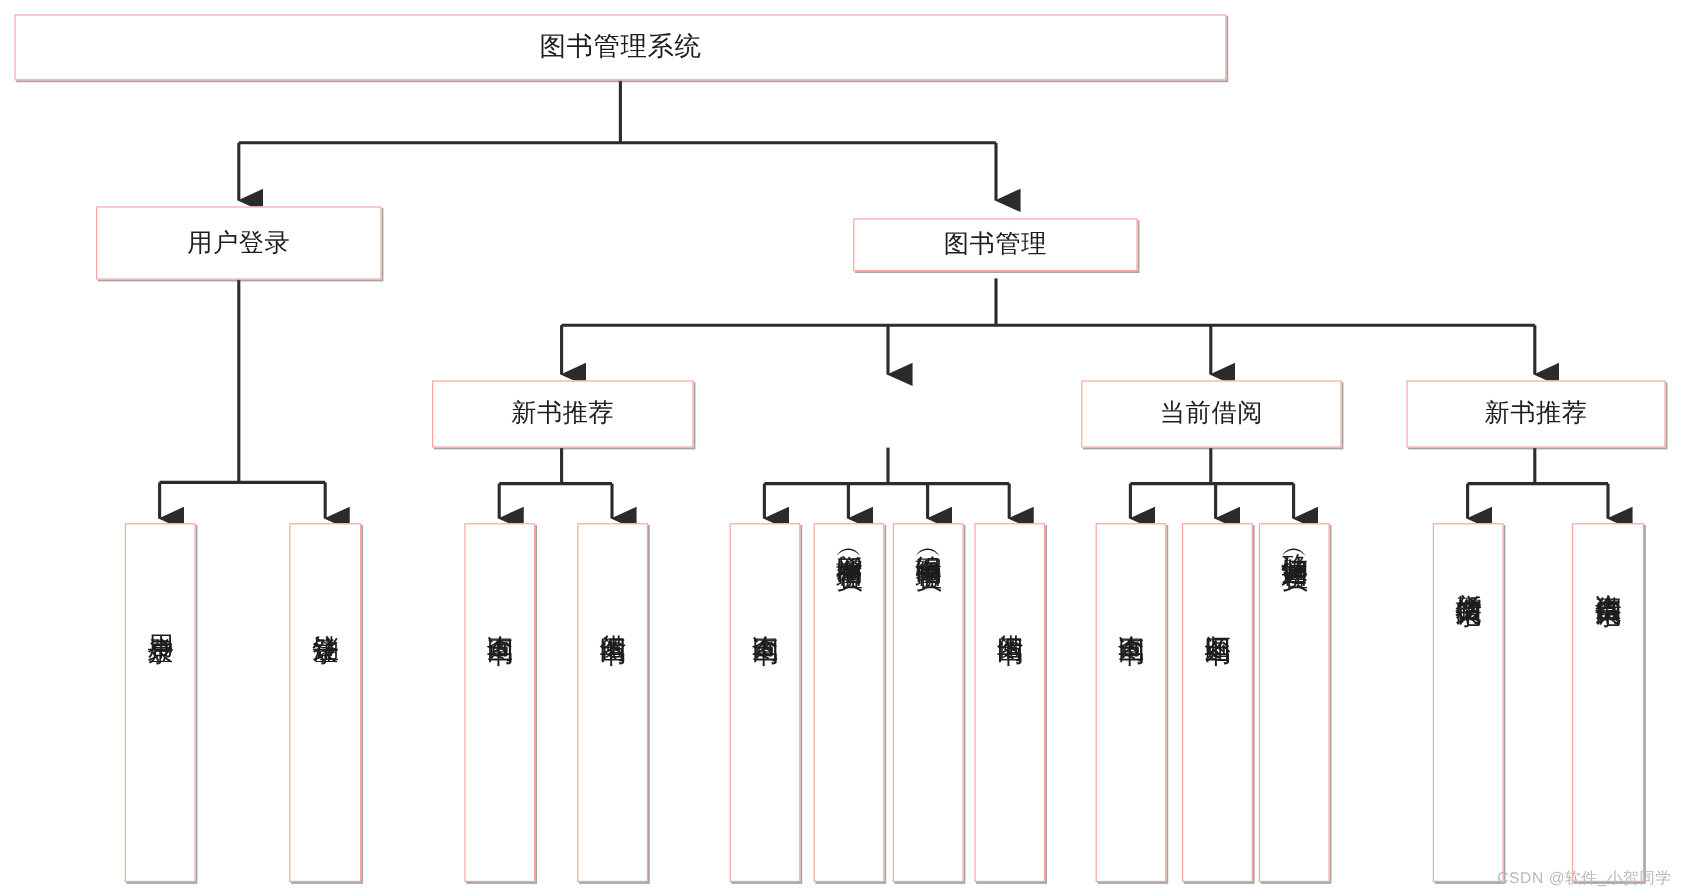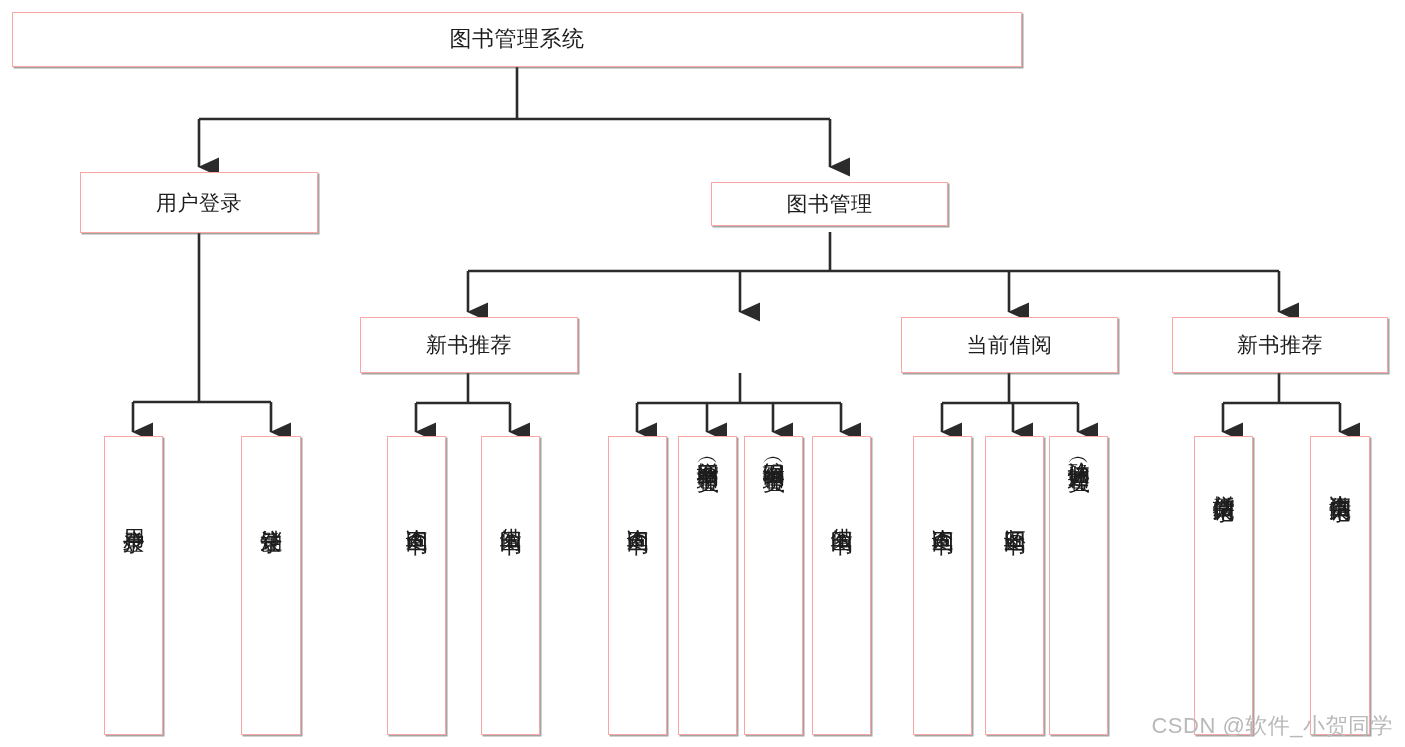--- a/index.html
+++ b/index.html
@@ -57,21 +57,21 @@
     text-orientation: upright;
     font-size: 22px;
     line-height: 1.12;
     letter-spacing: 1.5px;
     white-space: nowrap;
   }
   .watermark {
     position: absolute;
     right: 12px;
     bottom: 6px;
-    font-size: 22px;
+    font-size: 13px;
     color: #b9b9b9;
     letter-spacing: 0.5px;
     white-space: nowrap;
     pointer-events: none;
   }
 </style>
 </head>
 <body>
 
 <div id="canvas">

